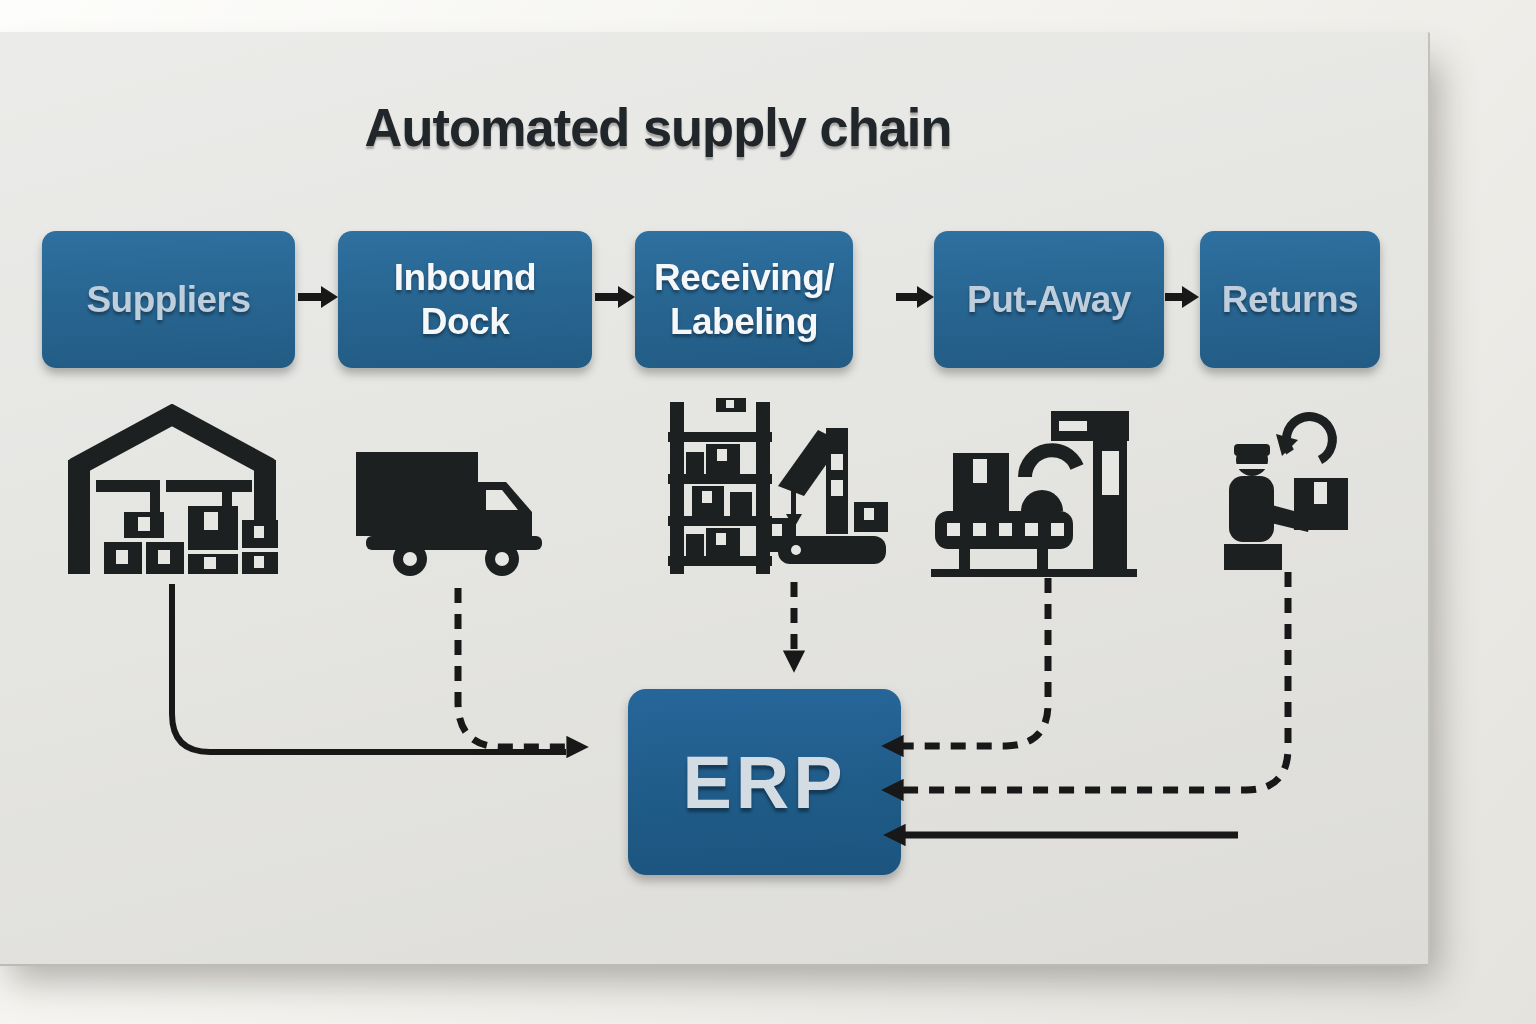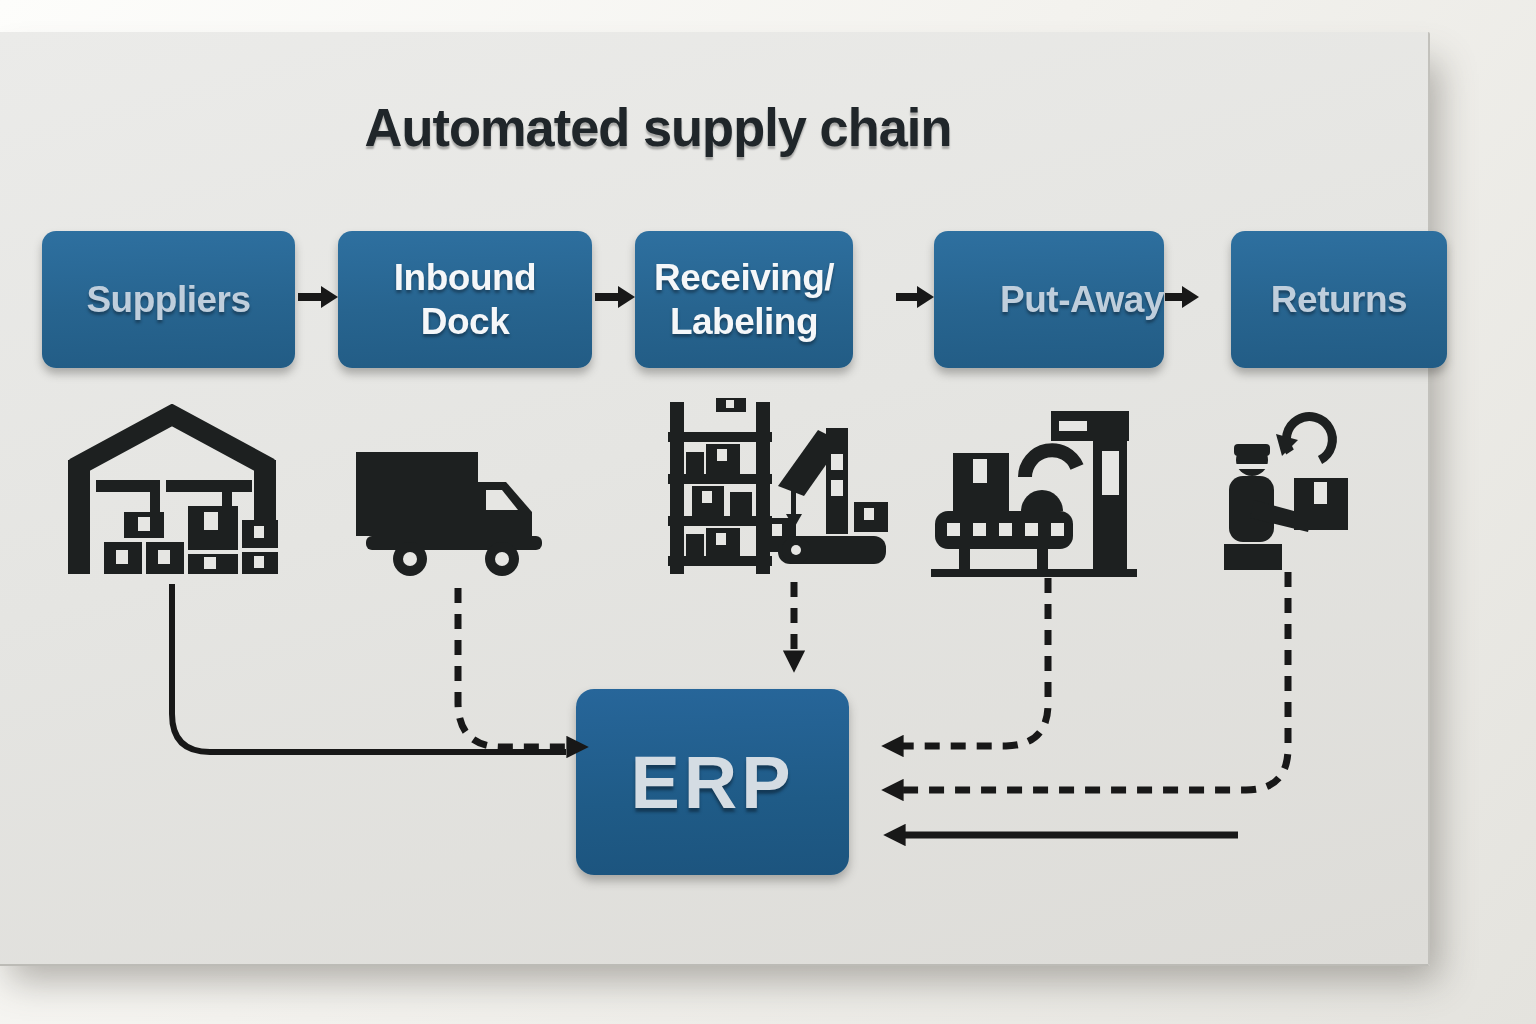--- a/index.html
+++ b/index.html
@@ -45,21 +45,21 @@
   .tone-white { color:#f5f7f9; }
 
   .flow-arrow { position:absolute; top:284px; }
 
   .icon { position:absolute; }
   .icon svg { display:block; }
   .ink { fill:#1d2020; }
   .paper { fill:#e6e6e3; }
 
   .erp-box {
-    position:absolute; left:576px; top:689px; width:273px; height:186px;
+    position:absolute; left:628px; top:689px; width:273px; height:186px;
     background:linear-gradient(178deg,#27669a 0%,#1f5b87 60%,#1c547e 100%);
     border-radius:18px;
     box-shadow:0 6px 10px rgba(60,60,58,0.35);
     display:flex; align-items:center; justify-content:center;
   }
   .erp-label {
     font-weight:bold; font-size:74px; letter-spacing:4px; color:#d4dce3;
     text-shadow:0 4px 3px rgba(8,24,38,0.5);
   }
 
@@ -80,24 +80,24 @@
       <span class="stage-label tone-white">Inbound
 Dock</span>
     </div>
     <div class="stage-box" style="left:42px;width:253px;">
       <span class="stage-label tone-light">Suppliers</span>
     </div>
     <div class="stage-box" style="left:635px;width:218px;">
       <span class="stage-label tone-white">Receiving/
 Labeling</span>
     </div>
-    <div class="stage-box" style="left:934px;width:230px;justify-content:flex-end;">
+    <div class="stage-box" style="left:934px;width:230px;">
       <span class="stage-label tone-light">Put-Away</span>
     </div>
-    <div class="stage-box" style="left:1200px;width:216px;margin-left:31px;">
+    <div class="stage-box" style="left:1200px;width:180px;">
       <span class="stage-label tone-light">Returns</span>
     </div>
 
     <svg class="flow-arrow" style="left:296px;" width="42" height="26">
       <line x1="2" y1="13" x2="27" y2="13" stroke="#181818" stroke-width="8"></line>
         <polygon points="25,2 42,13 25,24" fill="#181818"></polygon>
     </svg>
     <svg class="flow-arrow" style="left:593px;" width="42" height="26">
       <line x1="2" y1="13" x2="27" y2="13" stroke="#181818" stroke-width="8"></line>
         <polygon points="25,2 42,13 25,24" fill="#181818"></polygon>

